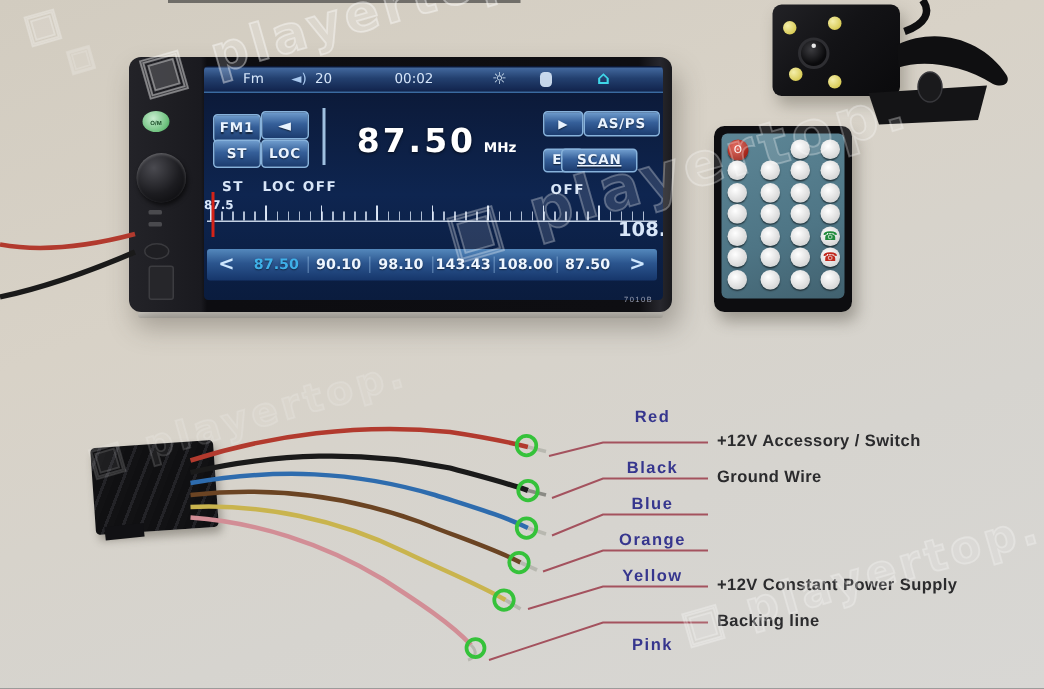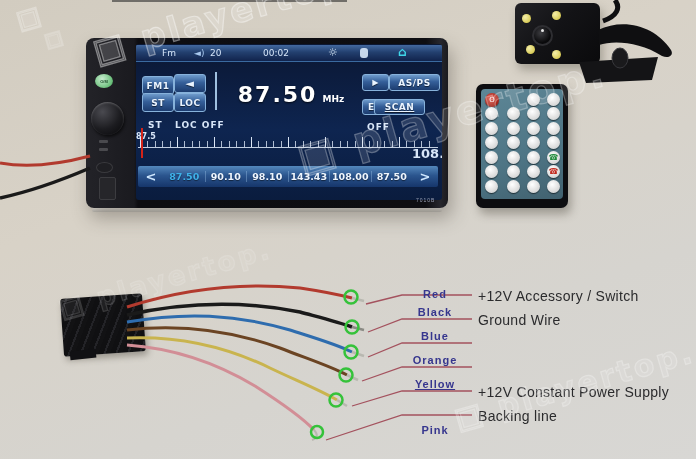--- a/index.html
+++ b/index.html
@@ -48,21 +48,21 @@
   .rc-btn{position:absolute;width:13px;height:13px;border-radius:50%;
      background:radial-gradient(circle at 40% 35%,#ffffff,#d5d5d5 75%,#b8b8b8);
      box-shadow:0 1px 1px rgba(0,0,0,.55);display:flex;align-items:center;justify-content:center;
      font-size:7px;line-height:1;font-family:"DejaVu Sans",sans-serif;color:#444;}
   .rc-btn.power{width:14px;height:14px;background:radial-gradient(circle at 40% 35%,#e0564a,#a02318 70%,#7c150c);color:#fff;}
   .rc-btn.call{color:#1f8a3a;font-size:8px;}
   .rc-btn.endcall{color:#c0271c;font-size:8px;}
   
   .wire-name{position:absolute;width:74px;text-align:center;font-size:11px;font-weight:bold;
      letter-spacing:1px;z-index:6;}
-  .wire-desc{position:absolute;left:478px;font-size:14px;font-weight:normal;letter-spacing:.3px;z-index:6;}
+  .wire-desc{position:absolute;left:478px;font-size:11px;font-weight:bold;letter-spacing:.3px;z-index:6;}
   #wire-svg{position:absolute;left:0;top:0;z-index:5;pointer-events:none;}
   
   #connector{left:62px;top:296px;width:82px;height:58px;z-index:4;transform:rotate(-4deg);border-radius:3px;
      background:repeating-linear-gradient(115deg,#101012 0 5px,#232327 5px 7px,#121214 7px 11px);
      box-shadow:2px 4px 6px rgba(70,65,55,.4);}
   #connector-tab{left:70px;top:350px;width:26px;height:9px;background:#111114;z-index:4;transform:rotate(-6deg);}
 </style>
 </head>
 <body>
 
@@ -220,25 +220,25 @@
     <circle cx="317" cy="432" r="6" fill="none" stroke-width="2.5" stroke="#35c23a"></circle>
 
     <path stroke-width="1.3" fill="none" d="M366,304 L402,295 L472,295" stroke="#a4525e"></path>
     <path stroke-width="1.3" fill="none" d="M368,332 L402,319 L472,319" stroke="#a4525e"></path>
     <path stroke-width="1.3" fill="none" d="M368,357 L402,343 L472,343" stroke="#a4525e"></path>
     <path stroke-width="1.3" fill="none" d="M362,381 L402,367 L472,367" stroke="#a4525e"></path>
     <path stroke-width="1.3" fill="none" d="M352,406 L402,391 L472,391" stroke="#a4525e"></path>
     <path stroke-width="1.3" fill="none" d="M326,440 L402,415 L472,415" stroke="#a4525e"></path>
   </svg>
 
-  <div class="wire-name" style="left: 398px; top: 288px; color: rgb(54, 54, 142); text-align: center;">Red</div>
+  <div class="wire-name" style="left: 398px; top: 272px; color: rgb(54, 54, 142); text-align: center;">Red</div>
   <div class="wire-name" style="left: 398px; top: 306px; color: rgb(54, 54, 142);">Black</div>
   <div class="wire-name" style="left: 398px; top: 330px; color: rgb(54, 54, 142);">Blue</div>
   <div class="wire-name" style="left: 398px; top: 354px; color: rgb(54, 54, 142);">Orange</div>
-  <div class="wire-name" style="left: 398px; top: 378px; color: rgb(54, 54, 142); text-decoration: underline;">Yellow</div>
+  <div class="wire-name" style="left: 398px; top: 378px; color: rgb(54, 54, 142);">Yellow</div>
   <div class="wire-name" style="left: 398px; top: 424px; color: rgb(54, 54, 142);">Pink</div>
 
   <div class="wire-desc" style="top: 288px; color: rgb(43, 43, 45);">+12V Accessory / Switch</div>
   <div class="wire-desc" style="top: 312px; color: rgb(43, 43, 45);">Ground Wire</div>
   <div class="wire-desc" style="top: 384px; color: rgb(43, 43, 45);">+12V Constant Power Supply</div>
   <div class="wire-desc" style="top: 408px; color: rgb(43, 43, 45);">Backing line</div>
 
   <div class="wm" style="left:88px;top:-6px;font-size:34px;opacity:.75;">
     <span>▣</span>
     <span>playertop.</span>

